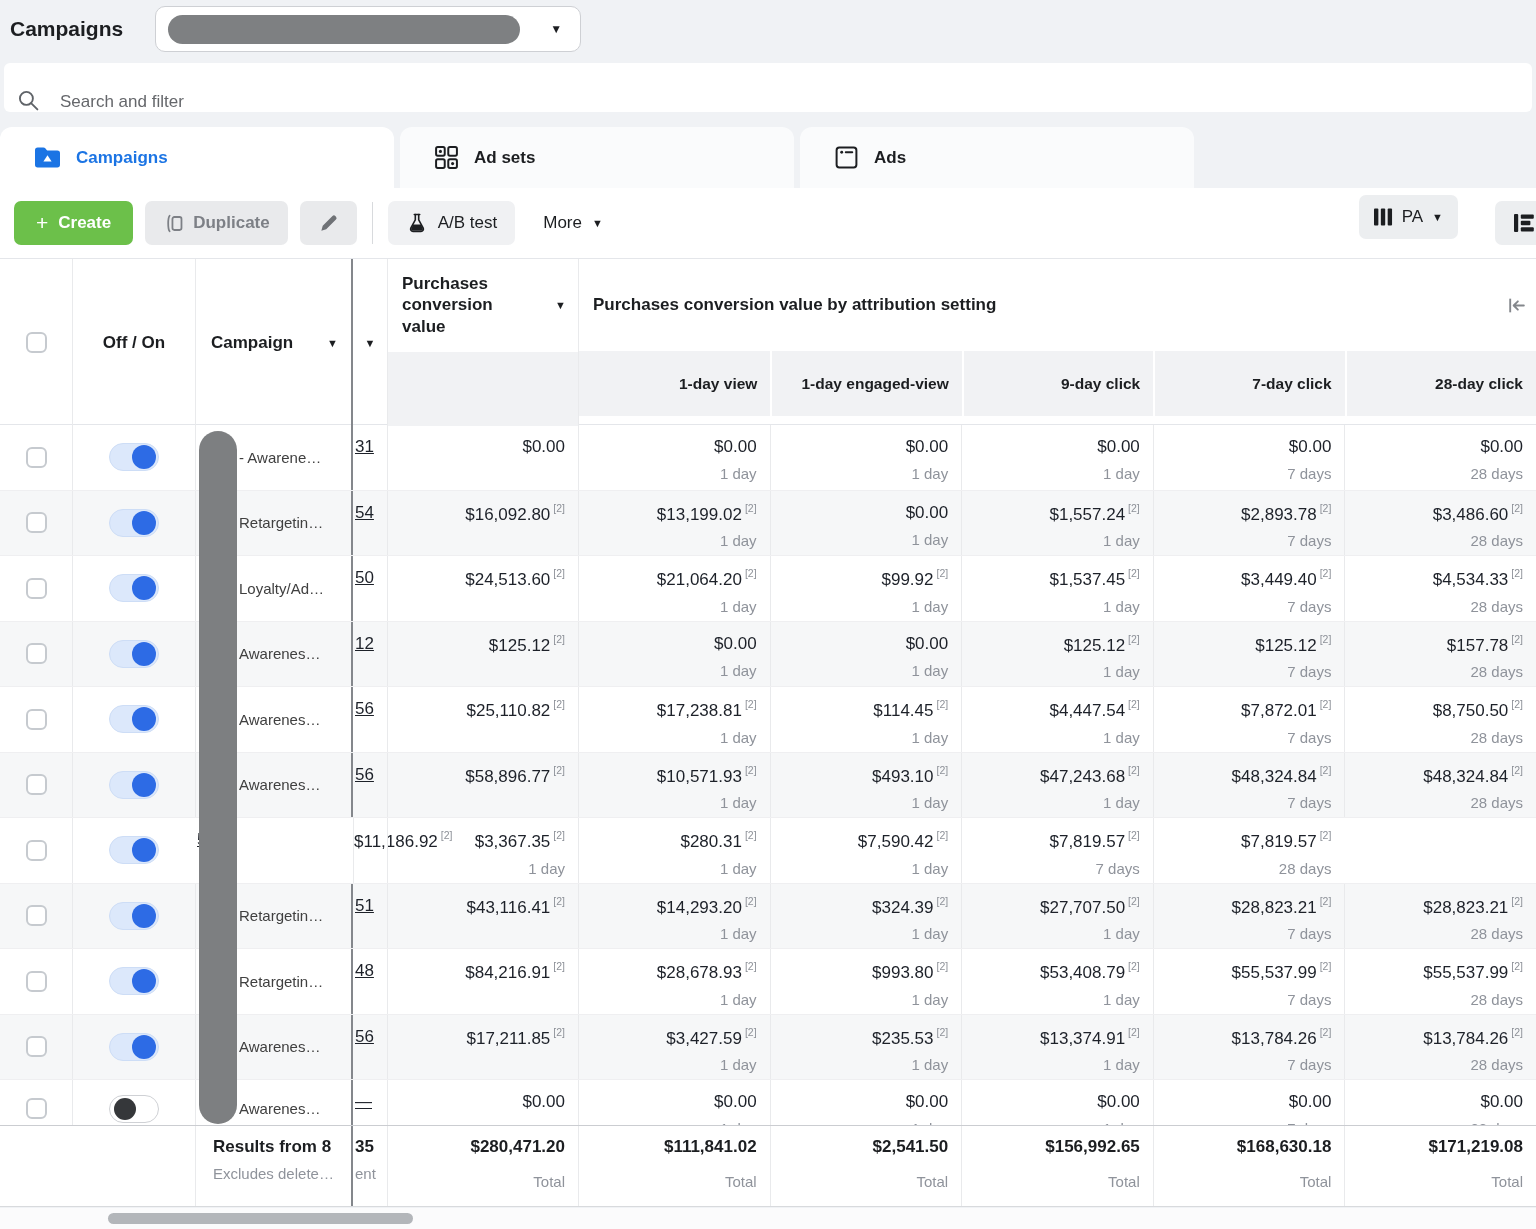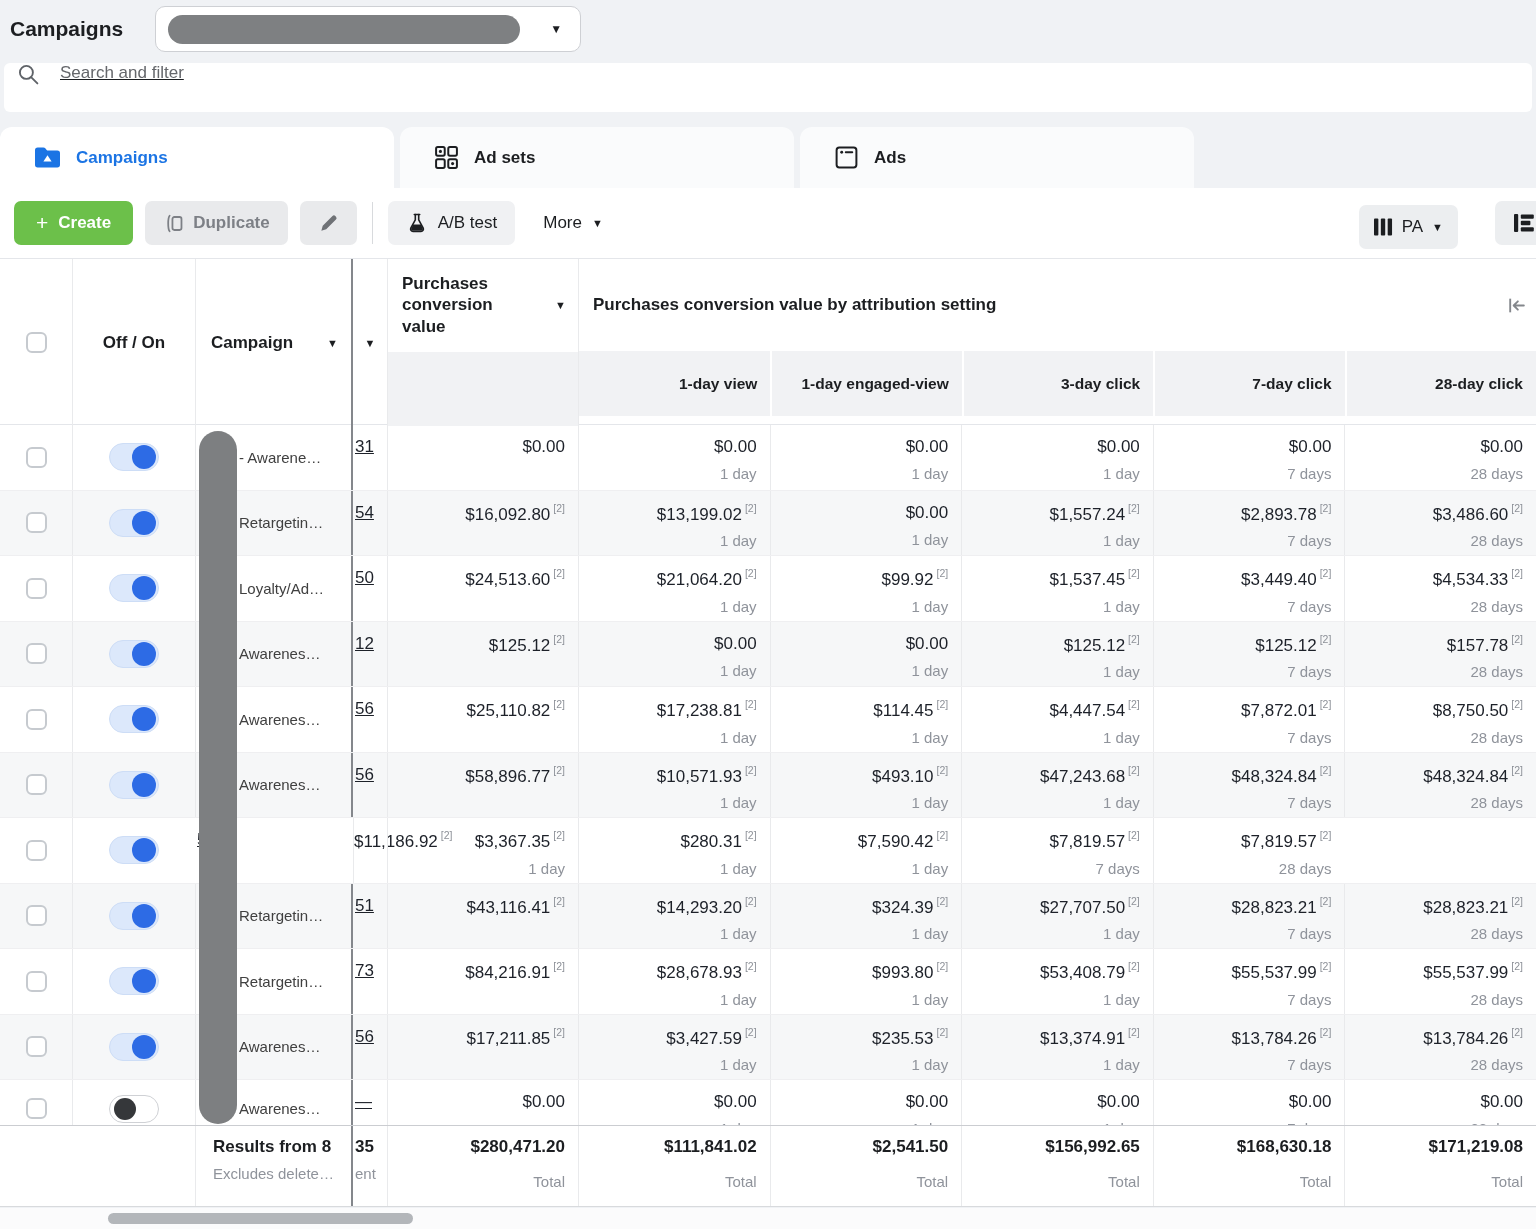--- a/index.html
+++ b/index.html
@@ -18,21 +18,21 @@
   .acct-dd {
     width: 426px; height: 46px; background: #fff;
     border: 1px solid #ced0d4; border-radius: 10px;
     display: flex; align-items: center; padding: 0 18px 0 12px; cursor: pointer;
   }
   .acct-redact { width: 352px; height: 29px; background: #7e8082; border-radius: 15px; }
   .dd-caret { margin-left: auto; font-size: 12px; color: #1c1e21; }
   
   .searchbar {
     margin: 5px 4px 0 4px; height: 49px; background: #fff; border-radius: 6px;
-    display: flex; align-items: flex-start; padding-left: 13px; gap: 20px; text-decoration: underline;
+    display: flex; align-items: flex-end; padding-left: 13px; gap: 20px;
   }
   .search-ph { font-size: 17px; color: #65676b; }
   
   .tabsrow { margin-top: 15px; height: 61px; display: flex; gap: 6px; }
   .tab {
     width: 394px; height: 61px; border-radius: 12px 12px 0 0;
     display: flex; align-items: center; padding-left: 34px; gap: 15px;
     background: #fafbfc; cursor: pointer;
   }
   .tab .tlabel { font-size: 17px; font-weight: 700; color: #1c1e21; }
@@ -45,21 +45,21 @@
   }
   .btn { height: 44px; border-radius: 7px; display: flex; align-items: center; cursor: pointer; }
   .btn-create { background: #6cc04a; color: #fff; font-weight: 700; font-size: 17px; padding: 0 22px; gap: 10px; }
   .plus { font-size: 21px; font-weight: 400; }
   .btn-duplicate { background: #e9eaec; color: #7d8086; font-weight: 700; font-size: 17px; padding: 0 18px; gap: 9px; }
   .btn-edit { background: #e9eaec; width: 57px; justify-content: center; }
   .vdivider { width: 1px; height: 42px; background: #d8dadd; margin: 0 3px; }
   .btn-ab { background: #f0f1f3; padding: 0 18px; gap: 10px; font-size: 17px; color:#1c1e21; }
   .more { margin-left: 16px; display: flex; align-items: center; gap: 10px; font-size: 17px; cursor: pointer; }
   .caret { font-size: 11px; color: #1c1e21; }
-  .btn-cols { position: absolute; right: 78px; top: 17px; background: #eceef0; padding: 0 15px; gap: 9px; font-size: 17px; color:#1c1e21; }
+  .btn-cols { position: absolute; right: 78px; top: 7px; background: #eceef0; padding: 0 15px; gap: 9px; font-size: 17px; color:#1c1e21; }
   .btn-breakdown { position: absolute; right: -16px; top: 13px; background: #eceef0; width: 57px; justify-content: center; }
   
   .table { background: #fff; }
   .grid { display: grid; grid-template-columns: 72px 123px 158px 34px 191px repeat(5, 1fr); }
   .thead { border-bottom: 1px solid #e4e6ea; border-top: 1px solid #e4e6ea; height: 167px; }
   .hcell { border-left: 1px solid #e9eaec; display: flex; align-items: center; justify-content: center; font-weight: 700; font-size: 17px; }
   .hcell:first-child { border-left: none; }
   .h-camp { justify-content: space-between; padding: 0 13px 0 15px; border-right: 2px solid #84878c; }
   .h-mini { border-left: none; }
   .h-purch { flex-direction: column; align-items: stretch; padding: 0; justify-content: flex-start; }
@@ -264,21 +264,21 @@
           <span class="collapse-ic">
             <svg width="21" height="21" viewBox="0 0 20 20" fill="none" stroke="#84878c" stroke-width="1.8">
               <path d="M4 3.5v13"></path>
               <path d="M17 10H7.8M11.3 6l-4 4 4 4" stroke-linecap="round" stroke-linejoin="round"></path>
             </svg>
           </span>
         </div>
         <div class="h-subrow">
           <div class="subcell">1-day view</div>
           <div class="subcell">1-day engaged-view</div>
-          <div class="subcell">3-day click</div>
+          <div class="subcell">9-day click</div>
           <div class="subcell">7-day click</div>
           <div class="subcell">28-day click</div>
         </div>
       </div>
     </div>
 
     <div id="tbody">
         <div class="tr grid">
           <div class="td cb-cell">
             <div class="checkbox"></div>
@@ -577,21 +577,21 @@
             <div class="checkbox"></div>
           </div>
           <div class="td tg-cell">
             <div class="switch on">
               <div class="knob"></div>
             </div>
           </div>
           <div class="td camp-cell">
             <div class="camplink">Retargetin…</div>
           </div>
-          <div class="td mini-cell">73</div>
+          <div class="td mini-cell">48</div>
           <div class="td val-cell">
             <div class="val">$84,216.91<sup class="fn">[2]</sup></div>
           </div>
           <div class="td val-cell">
             <div class="val">$28,678.93<sup class="fn">[2]</sup></div>
             <div class="subl">1 day</div>
           </div>
           <div class="td val-cell">
             <div class="val">$993.80<sup class="fn">[2]</sup></div>
             <div class="subl">1 day</div>

